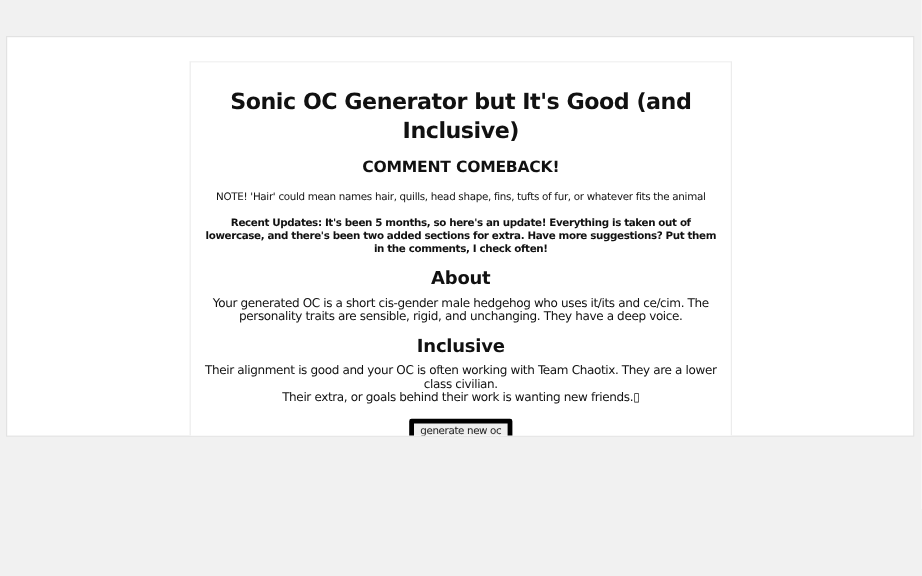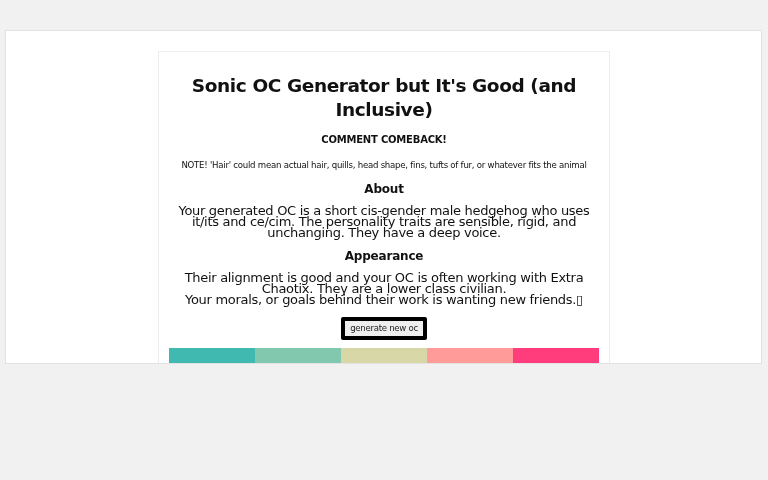--- a/index.html
+++ b/index.html
@@ -32,21 +32,21 @@
     }
     h1 {
       font-family: "DejaVu Sans", sans-serif;
       font-size: 18.5px;
       font-weight: bold;
       letter-spacing: -0.4px;
       margin-top: 22px;
       line-height: 24px;
     }
     .bold-line {
-      font-size: 10px;
+      font-size: 13px;
       font-weight: bold;
       line-height: 12px;
       letter-spacing: -0.2px;
     }
     .l1 { margin-top: 12px; }
     .l2 { margin-top: 13px; }
     .note {
       font-size: 8.6px;
       line-height: 12px;
       margin-top: 13px;
@@ -54,28 +54,28 @@
     }
     .updates {
       font-size: 8.6px;
       font-weight: bold;
       line-height: 11px;
       margin-top: 10px;
       letter-spacing: -0.3px;
       padding: 0 2px;
     }
     h3 {
-      font-size: 12px;
+      font-size: 15px;
       font-weight: bold;
       line-height: 12px;
       margin-top: 12px;
       letter-spacing: -0.2px;
     }
     .para {
-      font-size: 13px;
+      font-size: 10px;
       line-height: 11px;
       margin-top: 10px;
       letter-spacing: -0.3px;
     }
     .para span { display: block; }
     .buttons {
       margin-top: 12px;
       display: flex;
       justify-content: center;
       gap: 3px;
@@ -101,32 +101,33 @@
     }
     .swatch { flex: 1; height: 100%; }
   </style>
 </head>
 <body>
 
 <div class="viewport">
   <div class="card">
     <h1>Sonic OC Generator but It's Good (and Inclusive)</h1>
     <div class="bold-line l1">COMMENT COMEBACK!</div>
-    <div class="note">NOTE! 'Hair' could mean actual hair, quills, head shape, fins, tufts of fur, or whatever fits the animal</div>
+    <div class="note">NOTE! 'Hair' could mean names hair, quills, head shape, fins, tufts of fur, or whatever fits the animal</div>
+    <div class="updates">Recent Updates: It's been 5 months, so here's an update! Everything is taken out of lowercase, and there's been two added sections for extra. Have more suggestions? Put them in the comments, I check often!</div>
 
     <h3>About</h3>
     <div class="para">
       <span>Your generated OC is a short cis-gender male hedgehog who uses it/its and ce/cim. The personality traits are sensible, rigid, and unchanging. They have a deep voice.</span>
     </div>
 
-    <h3>Appearance</h3>
+    <h3>Inclusive</h3>
 
     <div class="para">
-      <span>Their alignment is good and your OC is often working with Extra Chaotix. They are a lower class civilian.</span>
-      <span>Your morals, or goals behind their work is wanting new friends.▯</span>
+      <span>Their alignment is good and your OC is often working with Team Chaotix. They are a lower class civilian.</span>
+      <span>Their extra, or goals behind their work is wanting new friends.▯</span>
     </div>
 
     <div class="buttons">
       <button class="btn">generate new oc</button>
     </div>
 
     <div class="palette">
       <div class="swatch" style="background: rgb(64, 185, 176);"></div>
       <div class="swatch" style="background: rgb(129, 200, 174);"></div>
       <div class="swatch" style="background: rgb(216, 215, 167);"></div>

